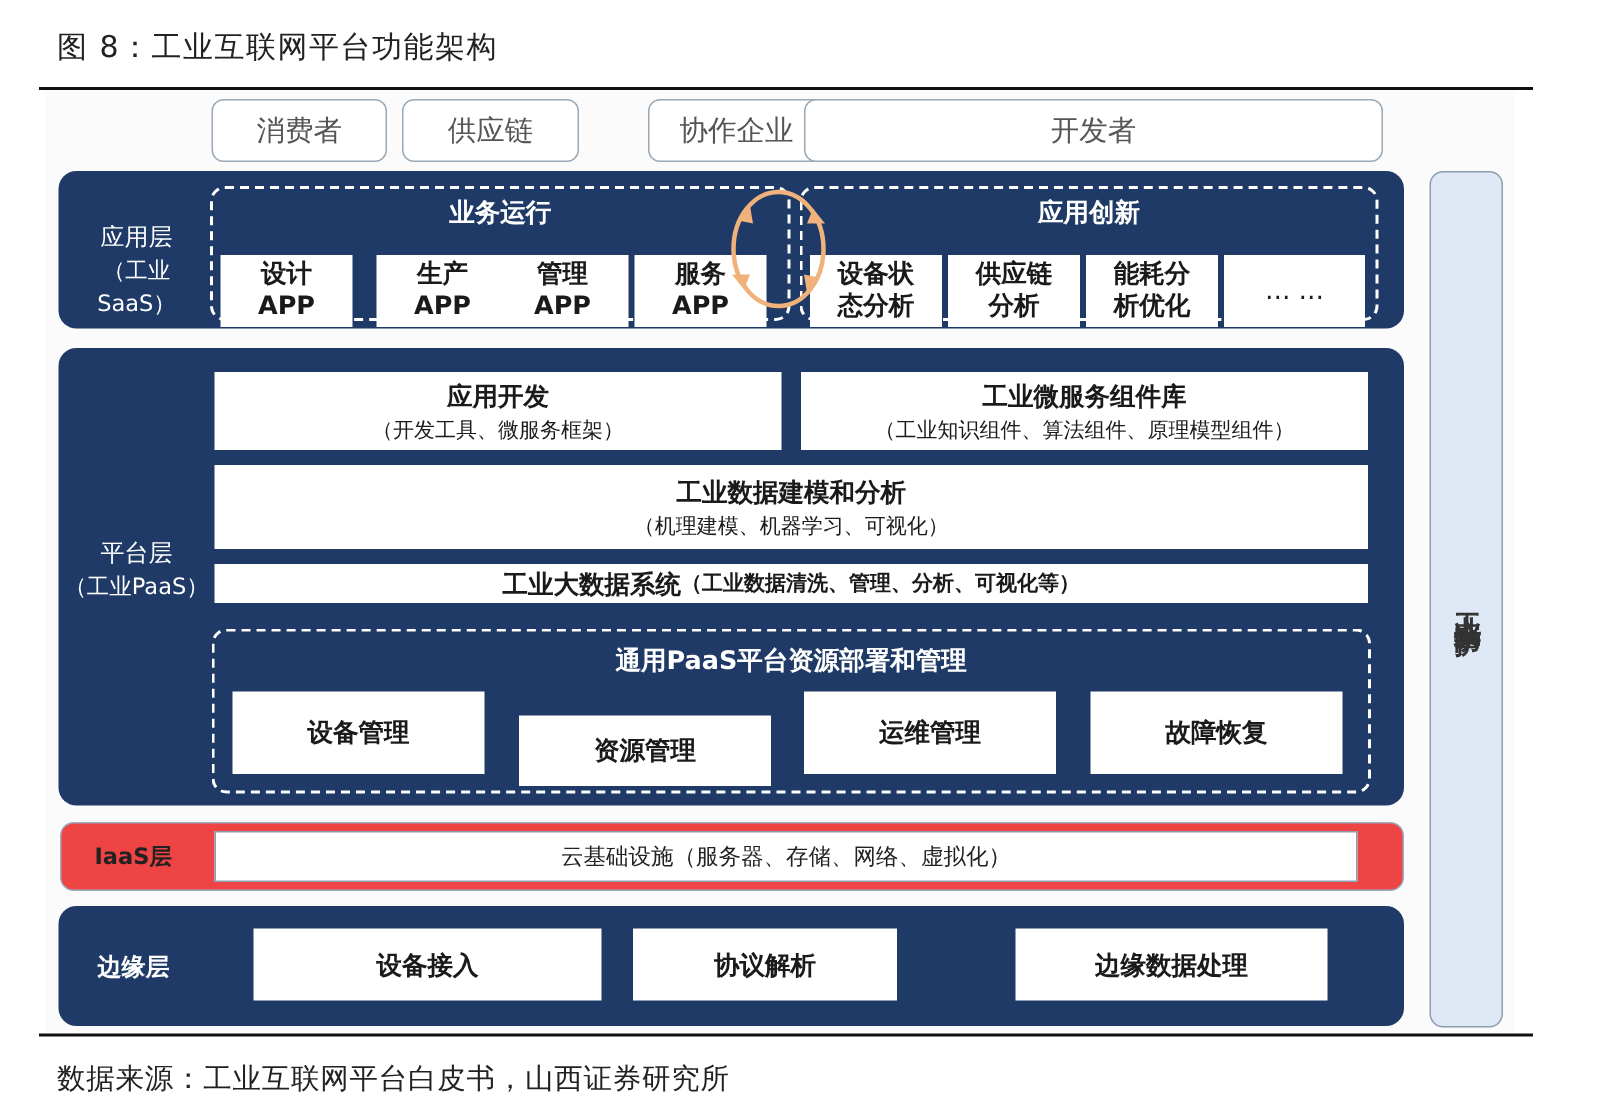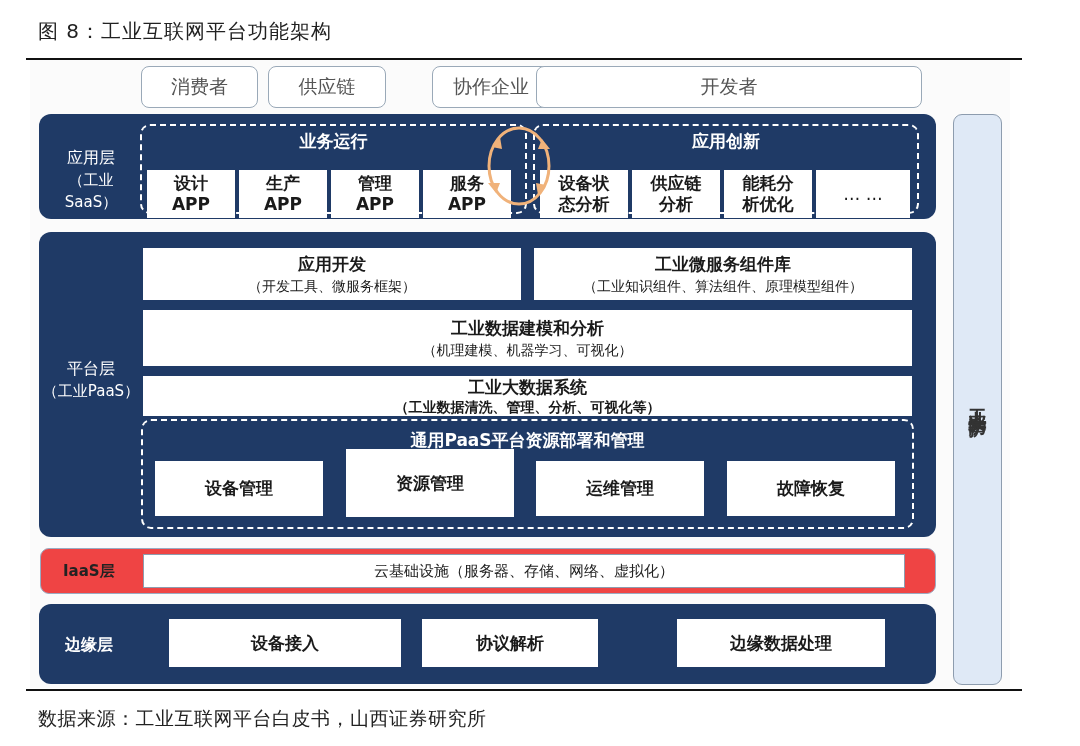--- a/index.html
+++ b/index.html
@@ -57,21 +57,21 @@
     <div>应用层</div>
     <div style="font-size:15px;">（工业SaaS）</div>
   </div>
 
   <div class="dashed" style="left:101px;top:10px;width:387px;height:90px;">
     <div class="dash-title" style="top:4px;">业务运行</div>
     <div class="wbox app" style="left:5px;">
       <span>设计</span>
       <span>APP</span>
     </div>
-    <div class="wbox app" style="left:97px;text-align:center;">
+    <div class="wbox app" style="left:109px;text-align:center;">
       <span>生产</span>
       <span>APP</span>
     </div>
     <div class="wbox app" style="left:189px;">
       <span>管理</span>
       <span>APP</span>
     </div>
     <div class="wbox app" style="left:281px;">
       <span>服务</span>
       <span>APP</span>
@@ -117,29 +117,29 @@
     <div class="sub">（开发工具、微服务框架）</div>
   </div>
   <div class="wbox" style="left:495px;top:16px;width:378px;height:52px;">
     <div style="font-size:17px;">工业微服务组件库</div>
     <div class="sub">（工业知识组件、算法组件、原理模型组件）</div>
   </div>
   <div class="wbox" style="left:104px;top:78px;width:769px;height:56px;">
     <div style="font-size:17px;">工业数据建模和分析</div>
     <div class="sub">（机理建模、机器学习、可视化）</div>
   </div>
-  <div class="wbox" style="left:104px;top:144px;width:769px;height:40px;flex-direction:column;">
+  <div class="wbox" style="left:104px;top:144px;width:769px;height:26px;flex-direction:row;">
     <span style="font-size:17px;">工业大数据系统</span>
     <span style="font-weight:bold;font-size:14px;">（工业数据清洗、管理、分析、可视化等）</span>
   </div>
 
   <div class="dashed" style="left:102px;top:187px;width:773px;height:110px;">
     <div class="dash-title" style="top:8px;">通用PaaS平台资源部署和管理</div>
     <div class="wbox" style="left:12px;top:40px;width:168px;height:55px;font-size:17px;">设备管理</div>
-    <div class="wbox" style="left:203px;top:28px;width:168px;height:68px;font-size:17px;">资源管理</div>
+    <div class="wbox" style="left:203px;top:56px;width:168px;height:47px;font-size:17px;">资源管理</div>
     <div class="wbox" style="left:393px;top:40px;width:168px;height:55px;font-size:17px;">运维管理</div>
     <div class="wbox" style="left:584px;top:40px;width:168px;height:55px;font-size:17px;">故障恢复</div>
   </div>
 </div>
 
 <div class="iaas">
   <div class="iaas-label">IaaS层</div>
   <div class="iaas-box">云基础设施（服务器、存储、网络、虚拟化）</div>
 </div>
 

